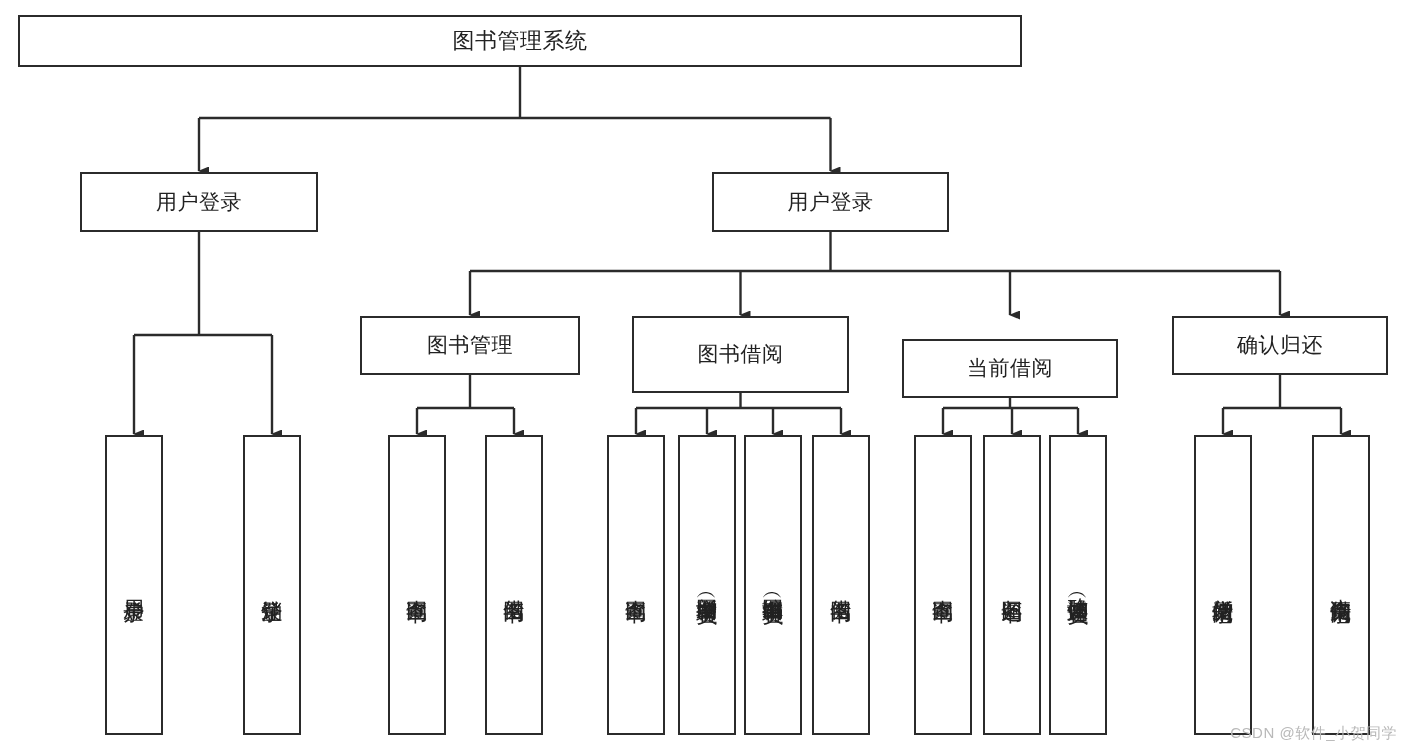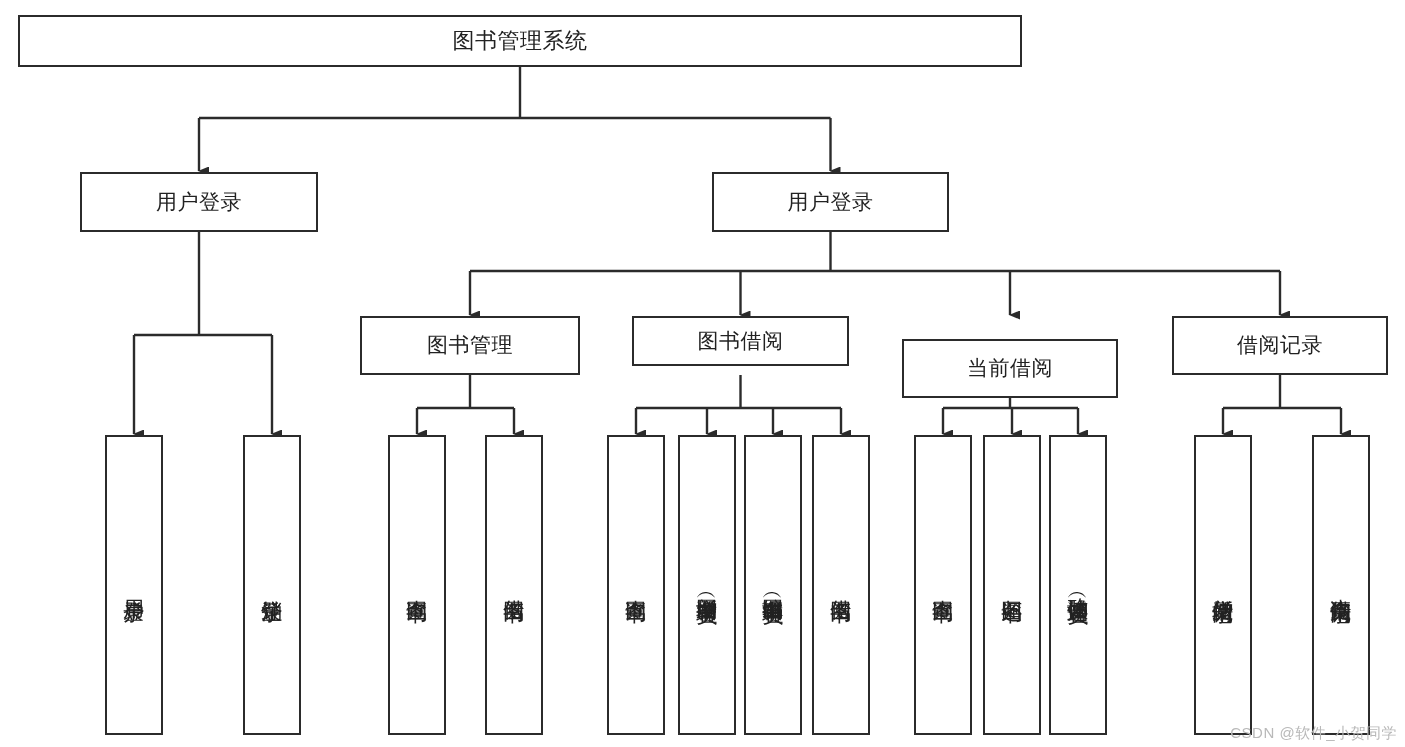--- a/index.html
+++ b/index.html
@@ -130,28 +130,28 @@
       </div>
       <div class="node horizontal" style="left: 80px; top: 172px; width: 238px; height: 60px;">
         <span class="node-label">用户登录</span>
       </div>
       <div class="node horizontal" style="left: 712px; top: 172px; width: 237px; height: 60px;">
         <span class="node-label">用户登录</span>
       </div>
       <div class="node horizontal" style="left: 360px; top: 316px; width: 220px; height: 59px;">
         <span class="node-label">图书管理</span>
       </div>
-      <div class="node horizontal" style="left: 632px; top: 316px; width: 217px; height: 50px;">
+      <div class="node horizontal" style="left: 632px; top: 316px; width: 217px; height: 77px;">
         <span class="node-label">图书借阅</span>
       </div>
       <div class="node horizontal" style="left: 902px; top: 316px; width: 216px; height: 59px; margin-top: 23px;">
         <span class="node-label">当前借阅</span>
       </div>
       <div class="node horizontal" style="left: 1172px; top: 316px; width: 216px; height: 59px;">
-        <span class="node-label">借阅记录</span>
+        <span class="node-label">确认归还</span>
       </div>
       <div class="node vertical" style="left: 105px; top: 435px; width: 58px; height: 300px;">
         <span class="node-label">用户登录</span>
       </div>
       <div class="node vertical" style="left: 243px; top: 435px; width: 58px; height: 300px;">
         <span class="node-label">注销登录</span>
       </div>
       <div class="node vertical" style="left: 388px; top: 435px; width: 58px; height: 300px;">
         <span class="node-label">查询图书</span>
       </div>

